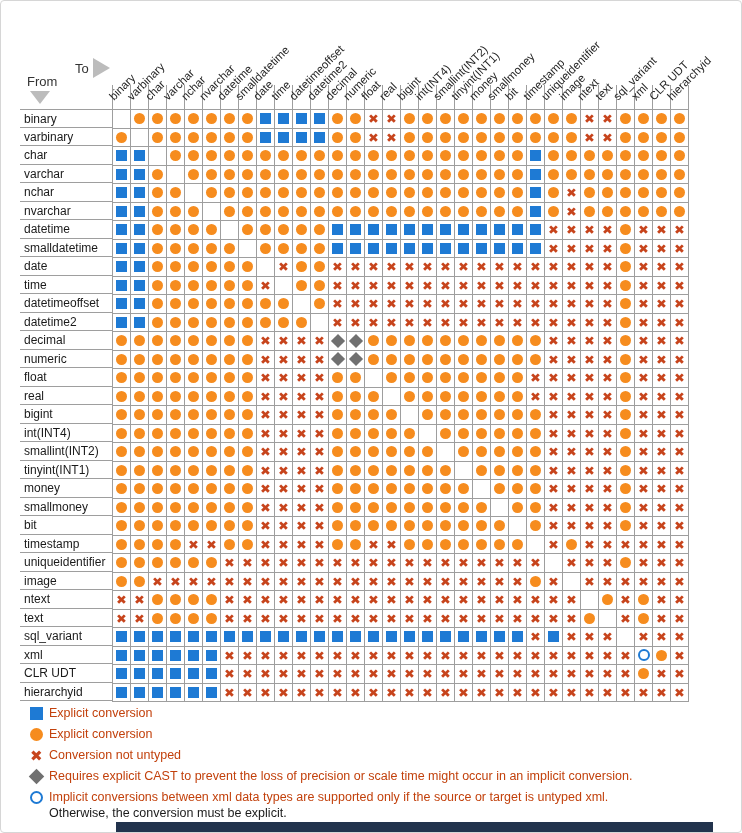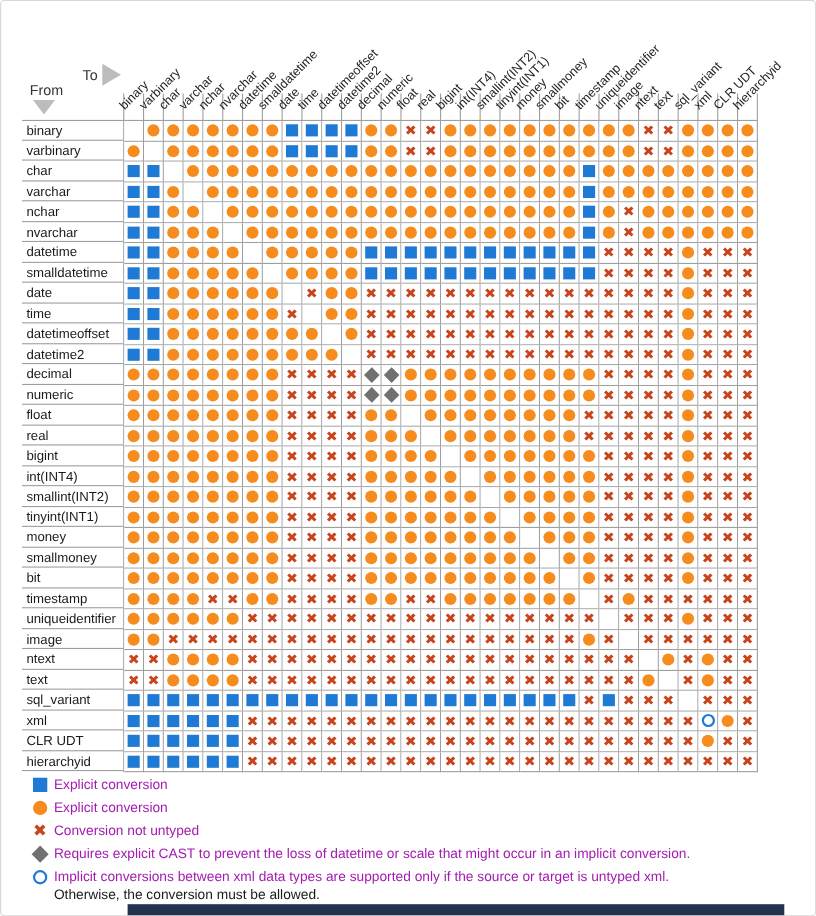--- a/index.html
+++ b/index.html
@@ -33,21 +33,21 @@
     border-bottom:1px solid var(--grid);display:flex;align-items:center;justify-content:center;background:#fff;}
   .sym-E{width:11px;height:11px;background:var(--blue);}
   .sym-I{width:11px;height:11px;border-radius:50%;background:var(--orange);}
   .sym-X{color:var(--red);font-size:13px;font-weight:bold;line-height:1;transform:scaleY(0.95);}
   .sym-D{width:10px;height:10px;background:var(--gray);transform:rotate(45deg);}
   .sym-U{width:8px;height:8px;border-radius:50%;border:2px solid var(--blue);background:#fff;}
 
   
   .legend-item{position:absolute;left:29px;}
   .legend-sym{position:absolute;left:0;top:0;}
-  .legend-text{position:absolute;left:19px;top:-1px;font-size:12.5px;color:#a21caf;white-space:nowrap;}
+  .legend-text{position:absolute;left:19px;top:-1px;font-size:12.5px;color:#c2410c;white-space:nowrap;}
   .legend-text2{position:absolute;left:19px;top:15px;font-size:12.5px;color:#1a1a1a;white-space:nowrap;}
   .lg-E{width:13px;height:13px;background:var(--blue);}
   .lg-I{width:13px;height:13px;border-radius:50%;background:var(--orange);}
   .lg-X{color:var(--red);font-size:15px;font-weight:bold;line-height:13px;}
   .lg-D{width:11px;height:11px;background:var(--gray);transform:rotate(45deg);margin:1px;}
   .lg-U{width:9px;height:9px;border-radius:50%;border:2px solid var(--blue);background:#fff;}
 
   .bottom-bar{position:absolute;left:115px;top:821px;width:597px;height:11px;background:var(--navy);}
 </style>
 </head>
@@ -3252,22 +3252,22 @@
       <div class="legend-item" style="top: 727px;">
         <span class="legend-sym lg-I"></span>
         <span class="legend-text">Explicit conversion</span>
       </div>
       <div class="legend-item" style="top: 748px;">
         <span class="legend-sym lg-X">✖</span>
         <span class="legend-text">Conversion not untyped</span>
       </div>
       <div class="legend-item" style="top: 769px;">
         <span class="legend-sym lg-D"></span>
-        <span class="legend-text">Requires explicit CAST to prevent the loss of datetime or scale that might occur in an implicit conversion.</span>
+        <span class="legend-text">Requires explicit CAST to prevent the loss of precision or scale time might occur in an implicit conversion.</span>
       </div>
       <div class="legend-item" style="top: 790px;">
         <span class="legend-sym lg-U"></span>
         <span class="legend-text">Implicit conversions between xml data types are supported only if the source or target is untyped xml.</span>
-        <span class="legend-text2">Otherwise, the conversion must be allowed.</span>
+        <span class="legend-text2">Otherwise, the conversion must be explicit.</span>
       </div>
     </div>
   <div class="bottom-bar"></div>
 </div>
 
 </body></html>

